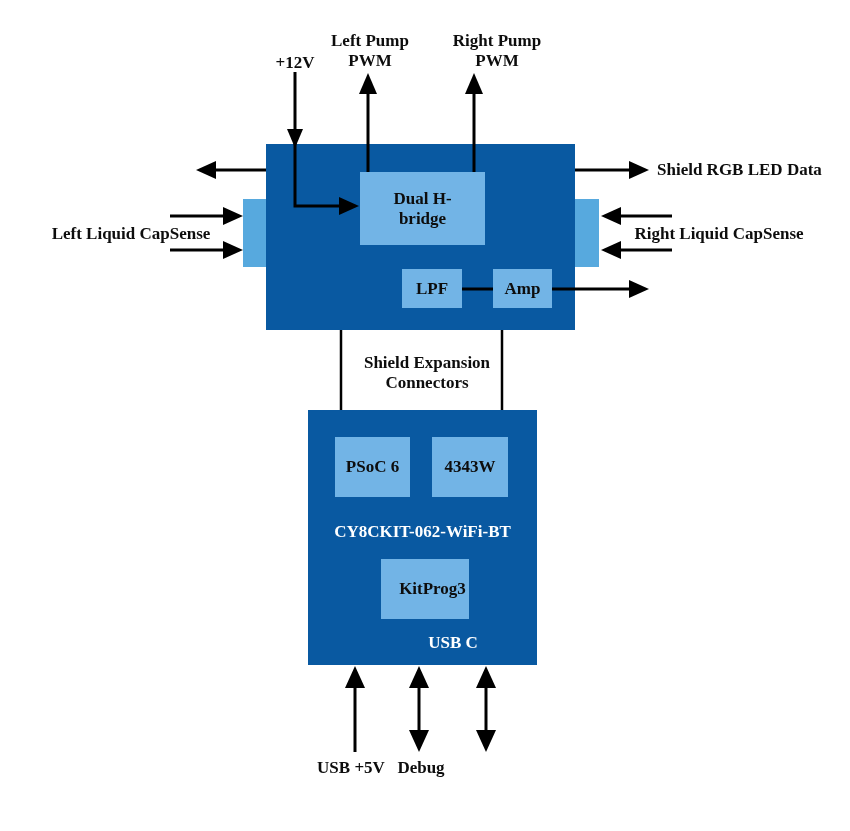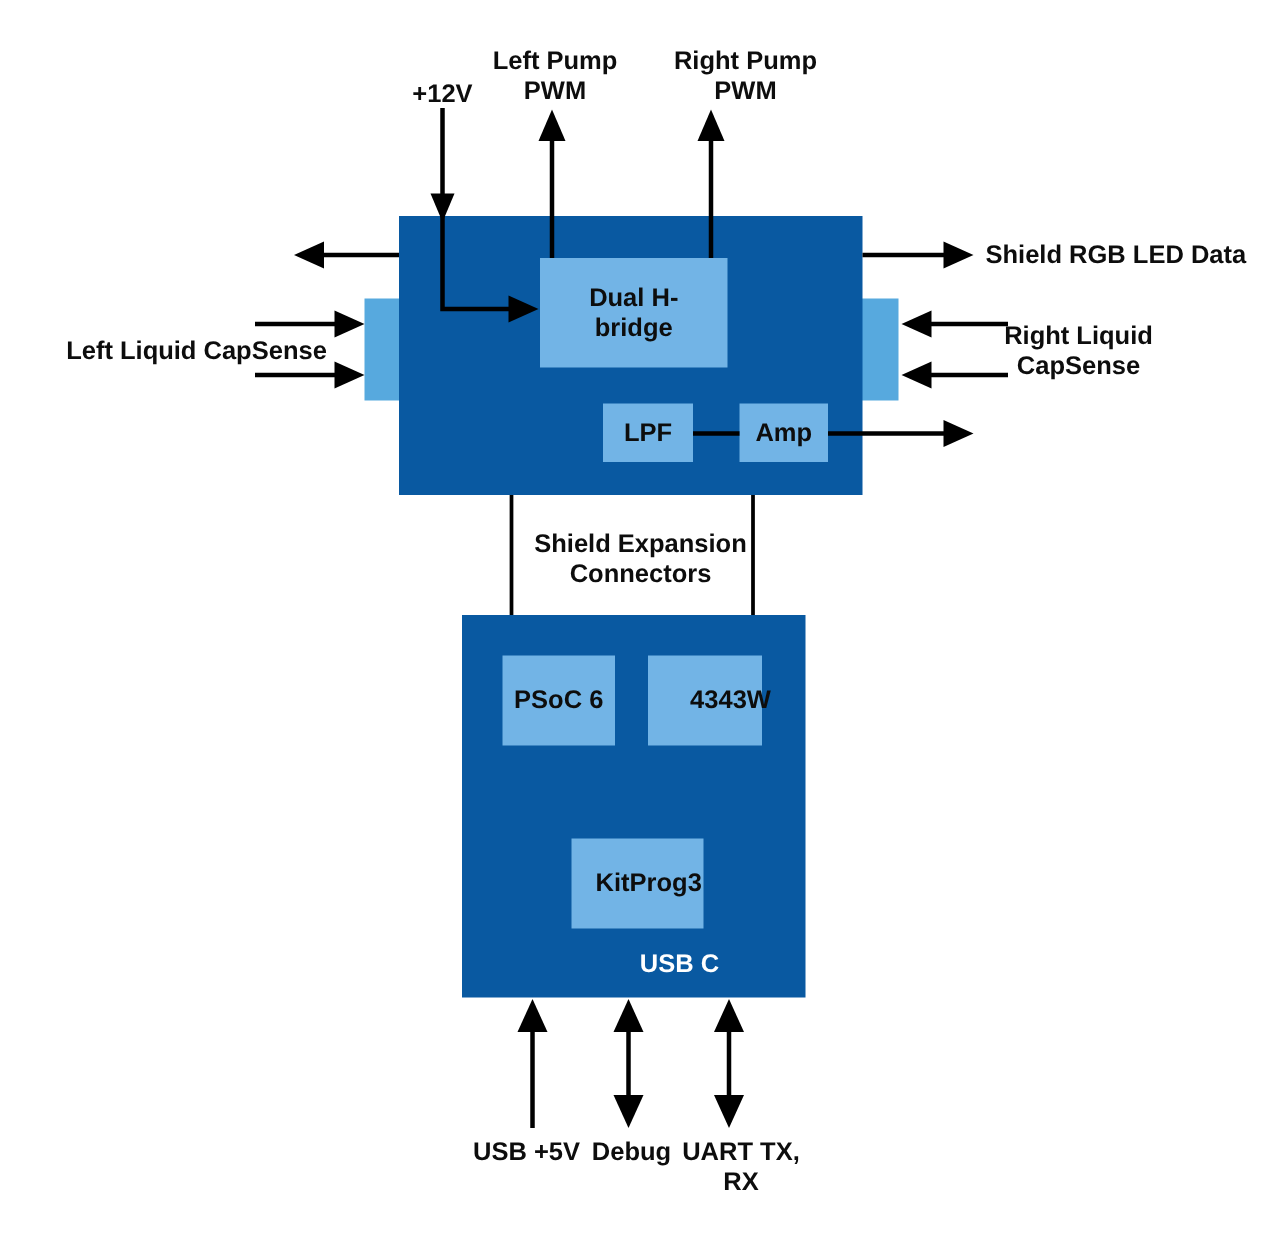--- a/index.html
+++ b/index.html
@@ -15,21 +15,21 @@
   .canvas svg{position:absolute; left:0; top:0;}
   .rect-board{fill:var(--board);}
   .rect-module{fill:var(--module);}
   .rect-tab{fill:var(--tab);}
   .wire{stroke:var(--line); stroke-width:3; fill:none;}
   .wire-thin{stroke:var(--line); stroke-width:2.5; fill:none;}
   .head{fill:var(--line); stroke:none;}
   .lbl{
     position:absolute; display:flex; align-items:center; justify-content:center;
     font-weight:bold; font-size:17px; line-height:20px; color:var(--text);
-    text-align:center; white-space:normal;
+    text-align:center; white-space:normal;font-family:Liberation Serif, serif;
   }
   .lbl.right-align{justify-content:flex-end; text-align:right;}
   .lbl.left-align{justify-content:flex-start; text-align:left;}
   .lbl.on-dark{color:var(--text_light);}
 </style>
 </head>
 <body>
 
 <div class="canvas">
 
@@ -128,30 +128,30 @@
   <div class="lbl" style="left:41px; top:224px; width:180px; height:20px;">Left Liquid CapSense</div>
 
   <div class="lbl" style="left:628px; top:224px; width:182px; height:20px;">Right Liquid CapSense</div>
 
   <div class="lbl" style="left:336px; top:353px; width:182px; height:40px;">Shield Expansion Connectors</div>
 
   <div class="lbl" style="left:296px; top:758px; width:110px; height:20px;">USB +5V</div>
 
   <div class="lbl" style="left:381px; top:758px; width:80px; height:20px;">Debug</div>
 
-  <div class="lbl" style="left:449px; top:758px; width:90px; height:40px;">UART TX, RX</div>
 
   <div class="lbl" style="left:382px; top:172px; width:81px; height:73px;">Dual H-bridge</div>
 
   <div class="lbl" style="left:402px; top:269px; width:60px; height:39px;border-radius:16px;">LPF</div>
 
   <div class="lbl" style="left:493px; top:269px; width:59px; height:39px;">Amp</div>
 
   <div class="lbl" style="left:335px; top:437px; width:75px; height:60px;">PSoC 6</div>
 
-  <div class="lbl" style="left:449px; top:437px; width:76px; height:60px;">4343W</div>
+  <div class="lbl" style="left:432px; top:437px; width:76px; height:60px;">4343W</div>
 
+  <div class="lbl on-dark" style="left:308px; top:522px; width:229px; height:20px;">CY8CKIT-062-WiFi-BT</div>
 
   <div class="lbl" style="left:381px; top:559px; width:103px; height:60px;">KitProg3</div>
 
   <div class="lbl on-dark" style="left:403px; top:633px; width:100px; height:20px;">USB C</div>
 
 </div>
 
 </body></html>

